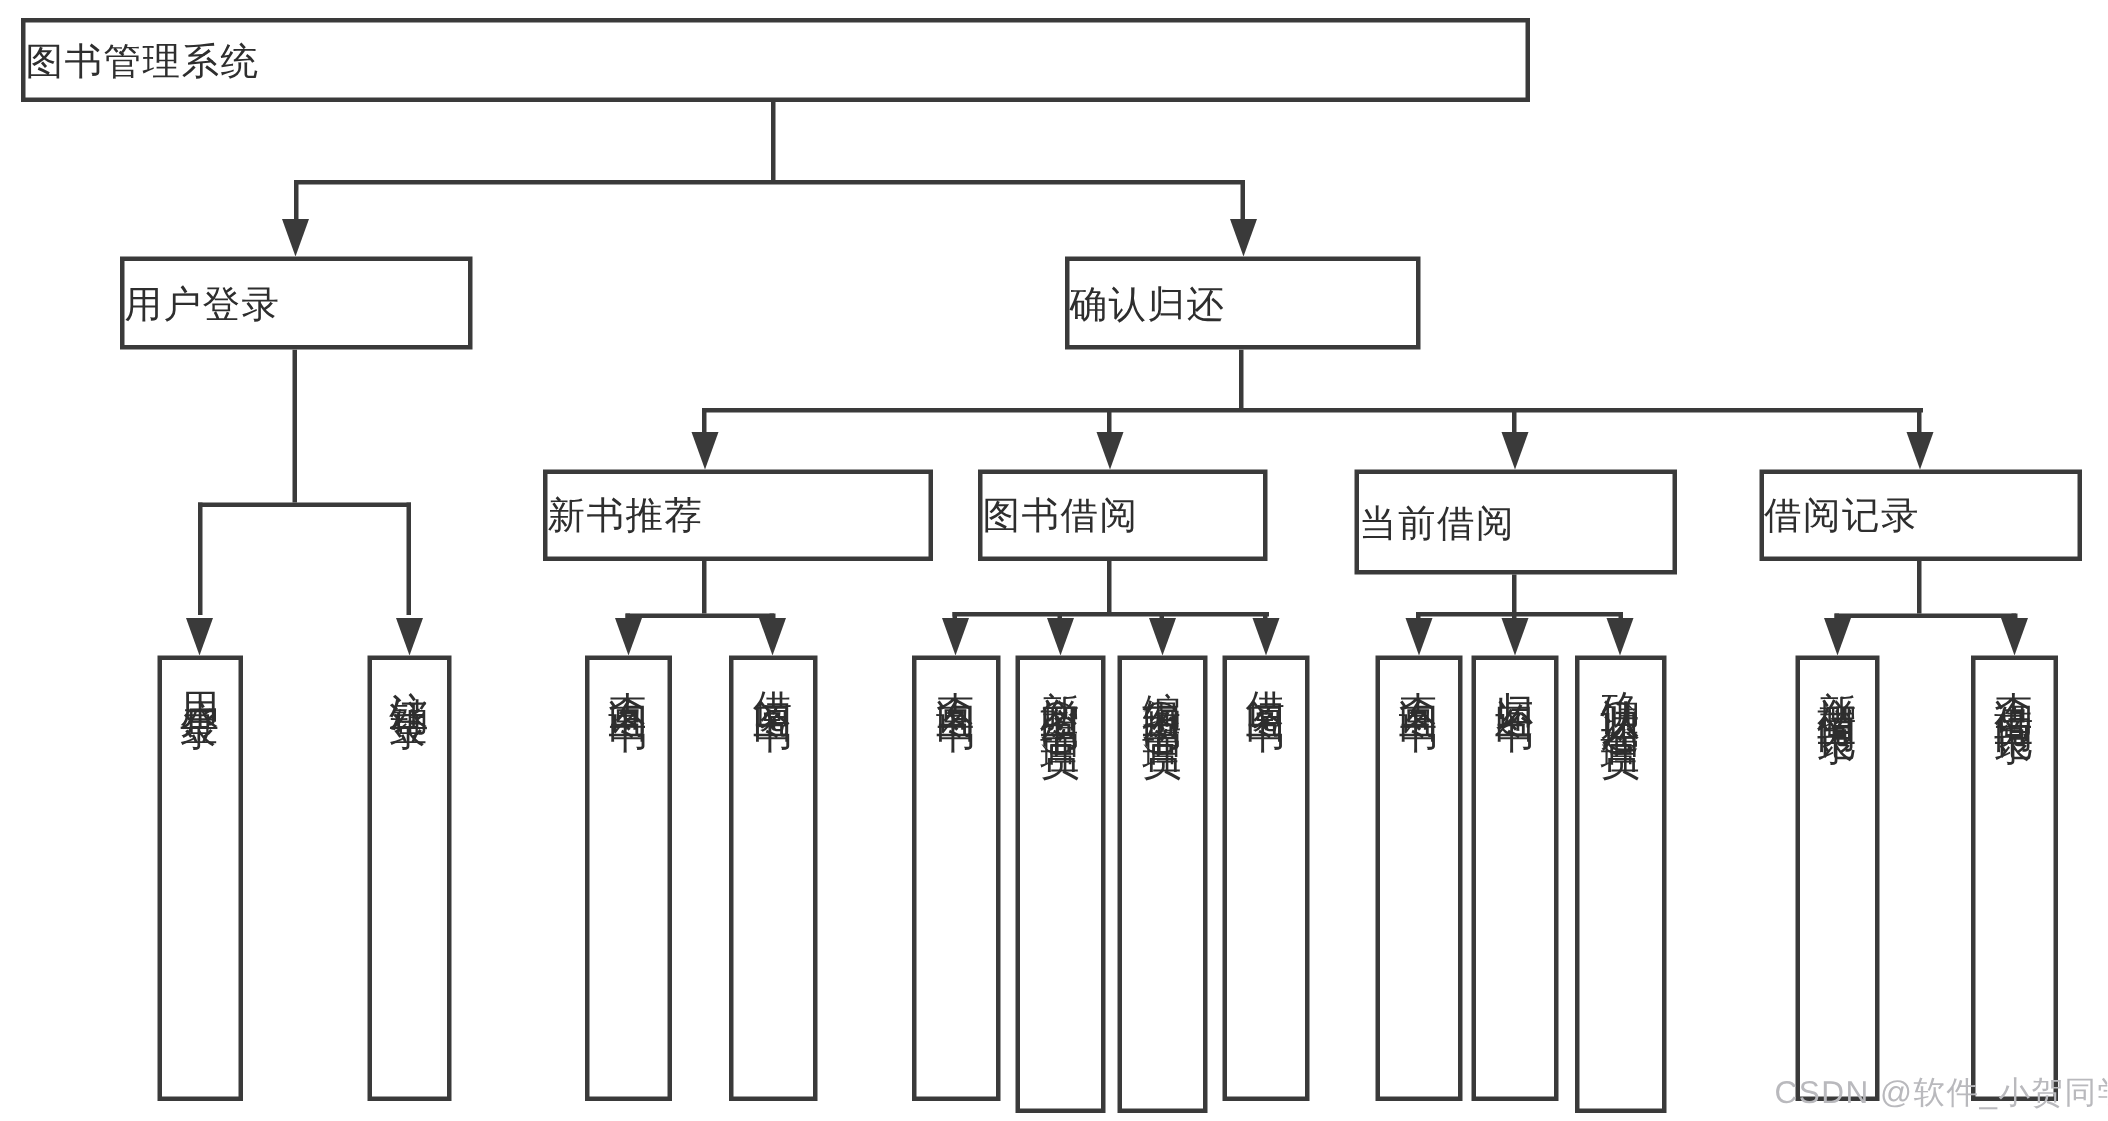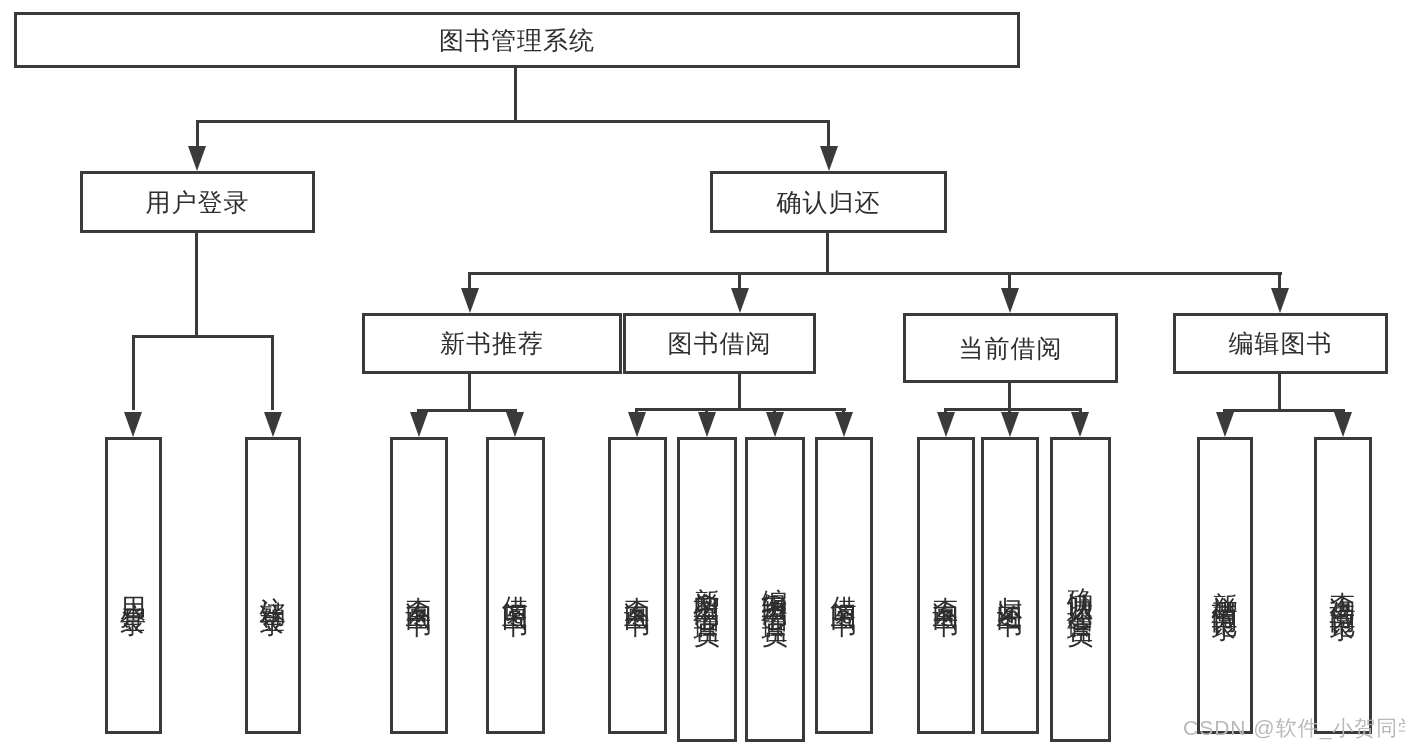--- a/index.html
+++ b/index.html
@@ -3,21 +3,21 @@
 <meta charset="utf-8">
 <style>
   html,body { margin:0; padding:0; background:#ffffff; }
   .canvas {
     position:relative; width:1405px; height:747px; background:#ffffff;
     font-family:"Liberation Sans","DejaVu Sans",sans-serif; overflow:hidden;
   }
   .box {
     position:absolute; box-sizing:border-box;
     border:3px solid #3a3a3a; background:#ffffff;
-    display:flex; align-items:center; justify-content:center;
+    display:flex; align-items:center; 
     color:#2e2e2e;
   }
   .box.h { font-size:25px; letter-spacing:1px; }
   .box.v {
     writing-mode:vertical-rl; text-orientation:mixed;
     font-size:26px; letter-spacing:5px; line-height:1;
   }
   .line { position:absolute; background:#3a3a3a; }
   .arrow {
     position:absolute; width:0; height:0;
@@ -100,28 +100,28 @@
   <div class="box h" style="left:80px;top:171px;width:235px;height:62px">
     <span>用户登录</span>
   </div>
   <div class="box h" style="left:710px;top:171px;width:237px;height:62px">
     <span>确认归还</span>
   </div>
 
   <div class="box h" style="left:362px;top:313px;width:260px;height:61px">
     <span>新书推荐</span>
   </div>
-  <div class="box h" style="left:623px;top:313px;width:193px;height:61px">
+  <div class="box h" style="left:652px;top:313px;width:193px;height:61px">
     <span>图书借阅</span>
   </div>
   <div class="box h" style="left:903px;top:313px;width:215px;height:70px">
     <span>当前借阅</span>
   </div>
   <div class="box h" style="left:1173px;top:313px;width:215px;height:61px">
-    <span>编辑图书</span>
+    <span>借阅记录</span>
   </div>
 
   <div class="box v" style="left:105px;top:437px;width:57px;height:297px">
     <span>用户登录</span>
   </div>
   <div class="box v" style="left:245px;top:437px;width:56px;height:297px">
     <span>注销登录</span>
   </div>
 
   <div class="box v" style="left:390px;top:437px;width:58px;height:297px">

